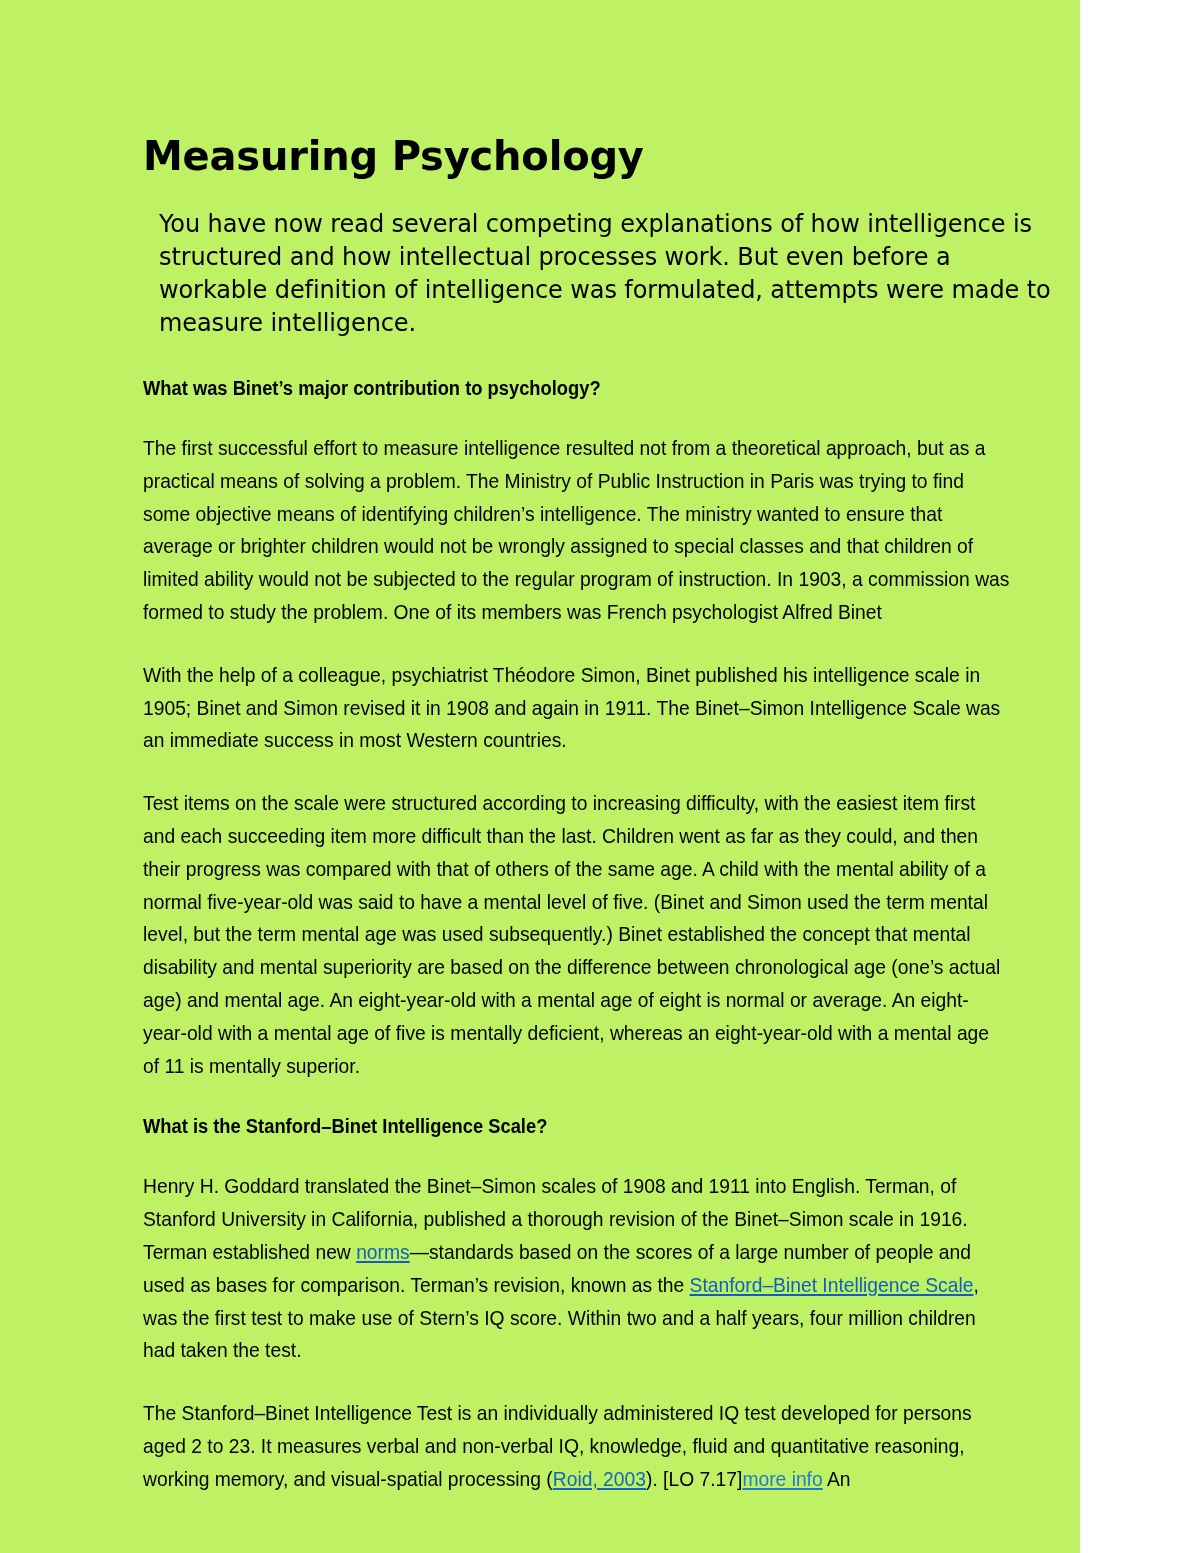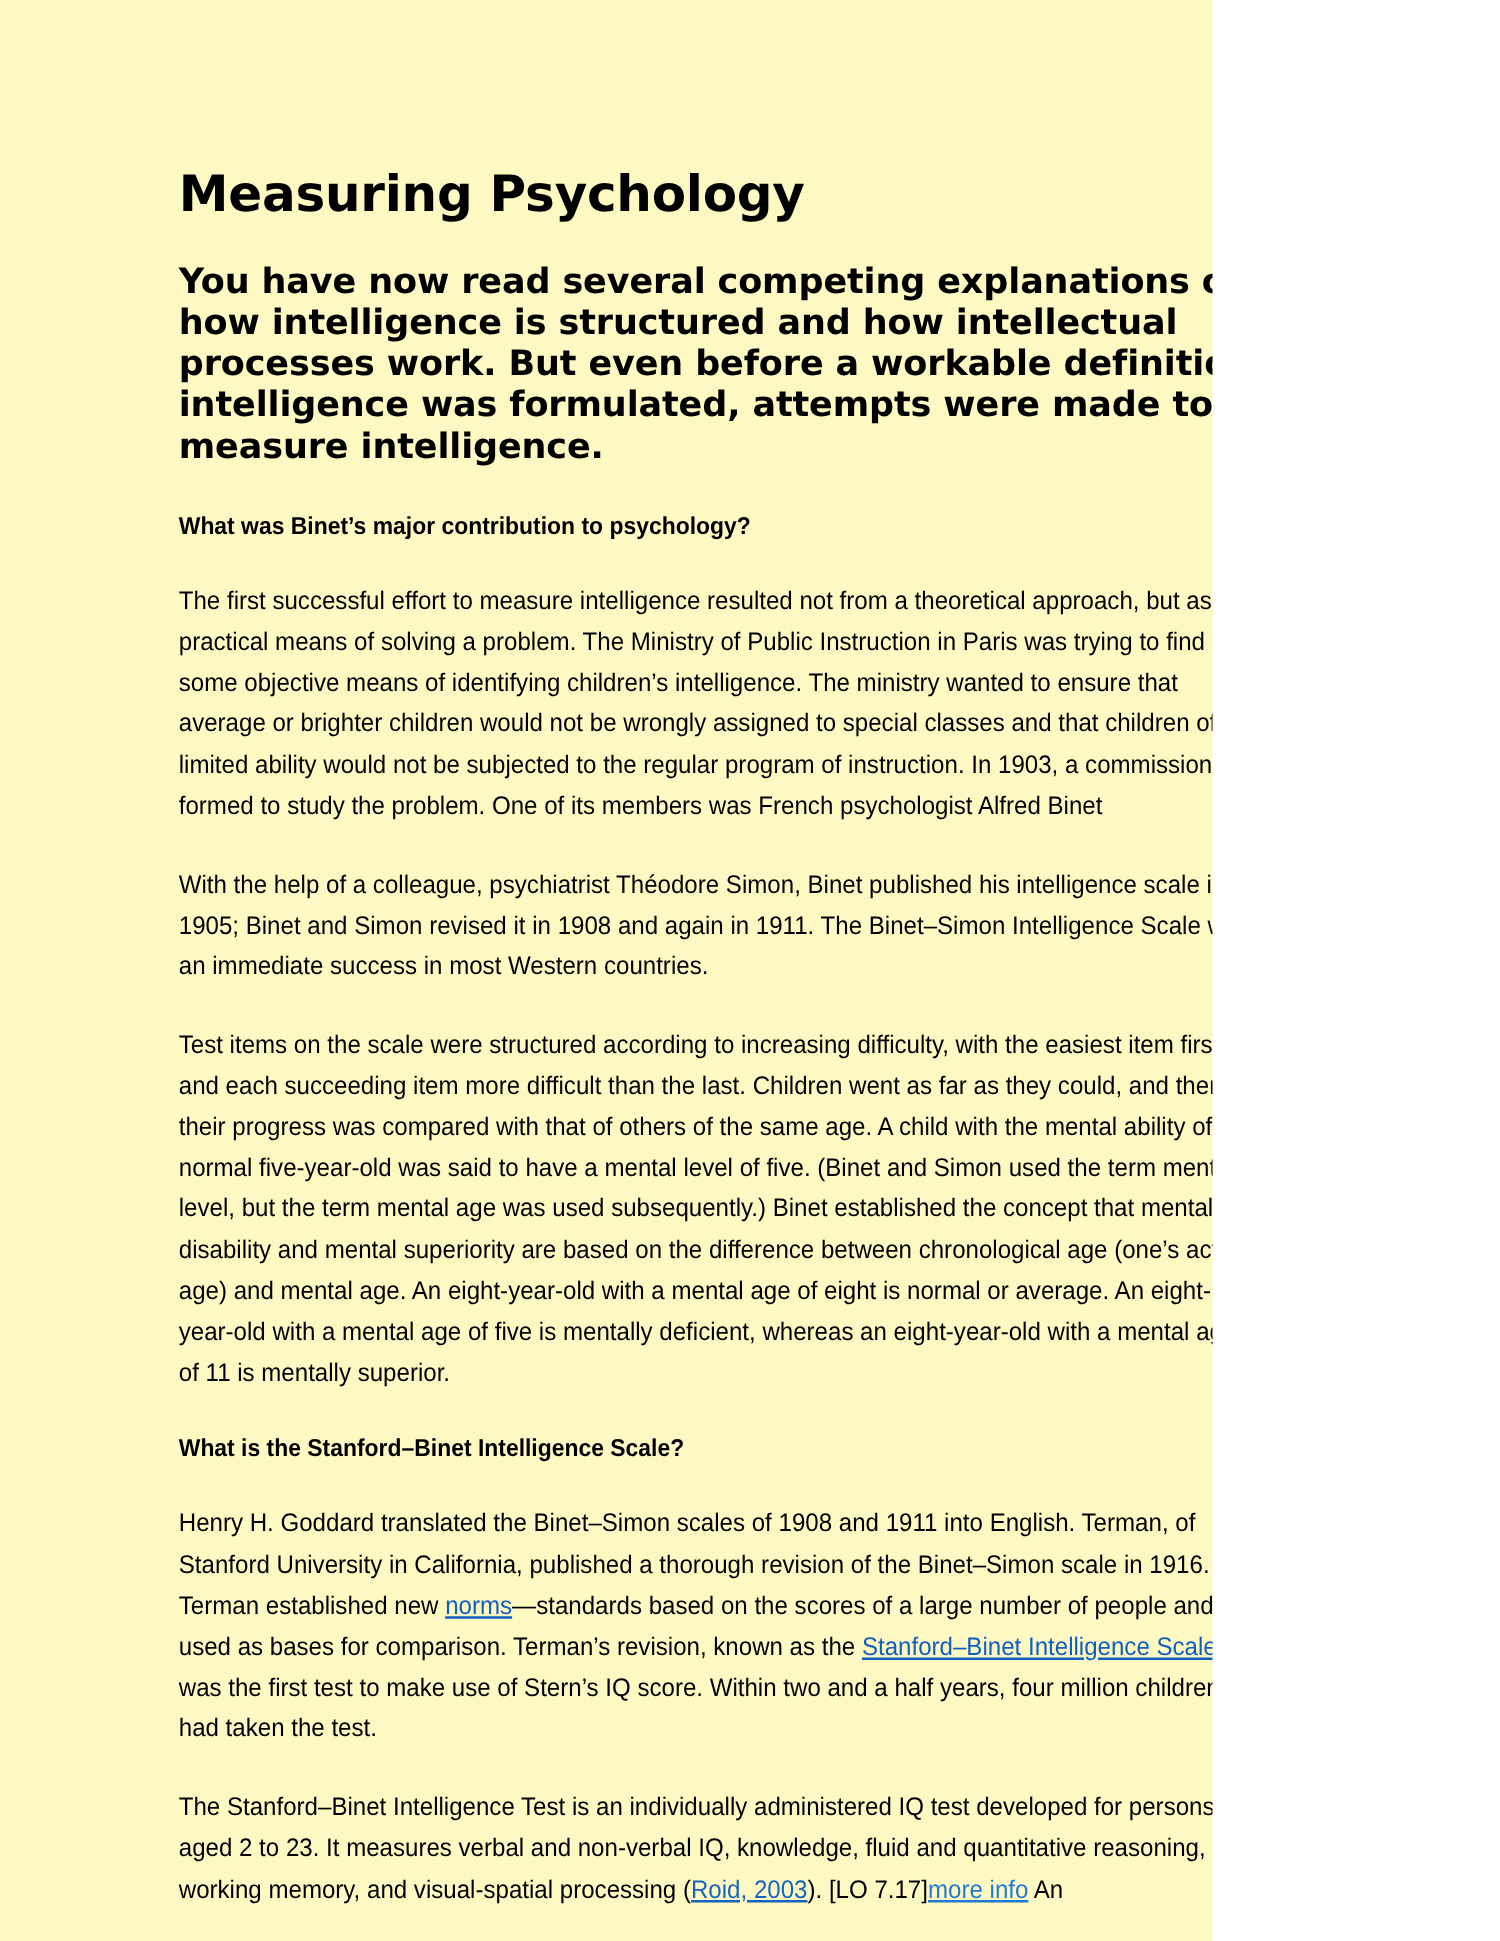--- a/index.html
+++ b/index.html
@@ -10,23 +10,23 @@
   body {
     width: 1200px;
     height: 1553px;
     font-family: "Liberation Sans", sans-serif;
     color: #000000;
     -webkit-font-smoothing: antialiased;
   }
 
   .page {
     position: relative;
-    width: 970px;
+    width: 1080px;
     height: 1553px;
-    background: #fef9c3;
+    background: #bef264;
     box-sizing: border-box;
     padding: 0;
     overflow: hidden;
   }
 
   .content {
     position: absolute;
     left: 143px;
     top: 132px;
     width: 912px;
@@ -39,26 +39,25 @@
     font-size: 40px;
     line-height: 48px;
     letter-spacing: -0.2px;
     margin: 0 0 28px 0;
     color: #000000;
   }
 
   
   .lead {
     font-family: "DejaVu Sans", sans-serif;
-    font-size: 28px;
+    font-size: 24px;
     line-height: 33px;
-    margin: 0 0 34px 0;
+    margin: 0 0 34px 16px;
     color: #000000;
     letter-spacing: -0.1px;
-    font-weight: bold;
   }
 
   
   .section-heading {
     font-family: "Liberation Sans Narrow", "Liberation Sans", sans-serif;
     font-weight: bold;
     font-size: 19.5px;
     line-height: 28px;
     margin: 0 0 30px 0;
     color: #000000;

